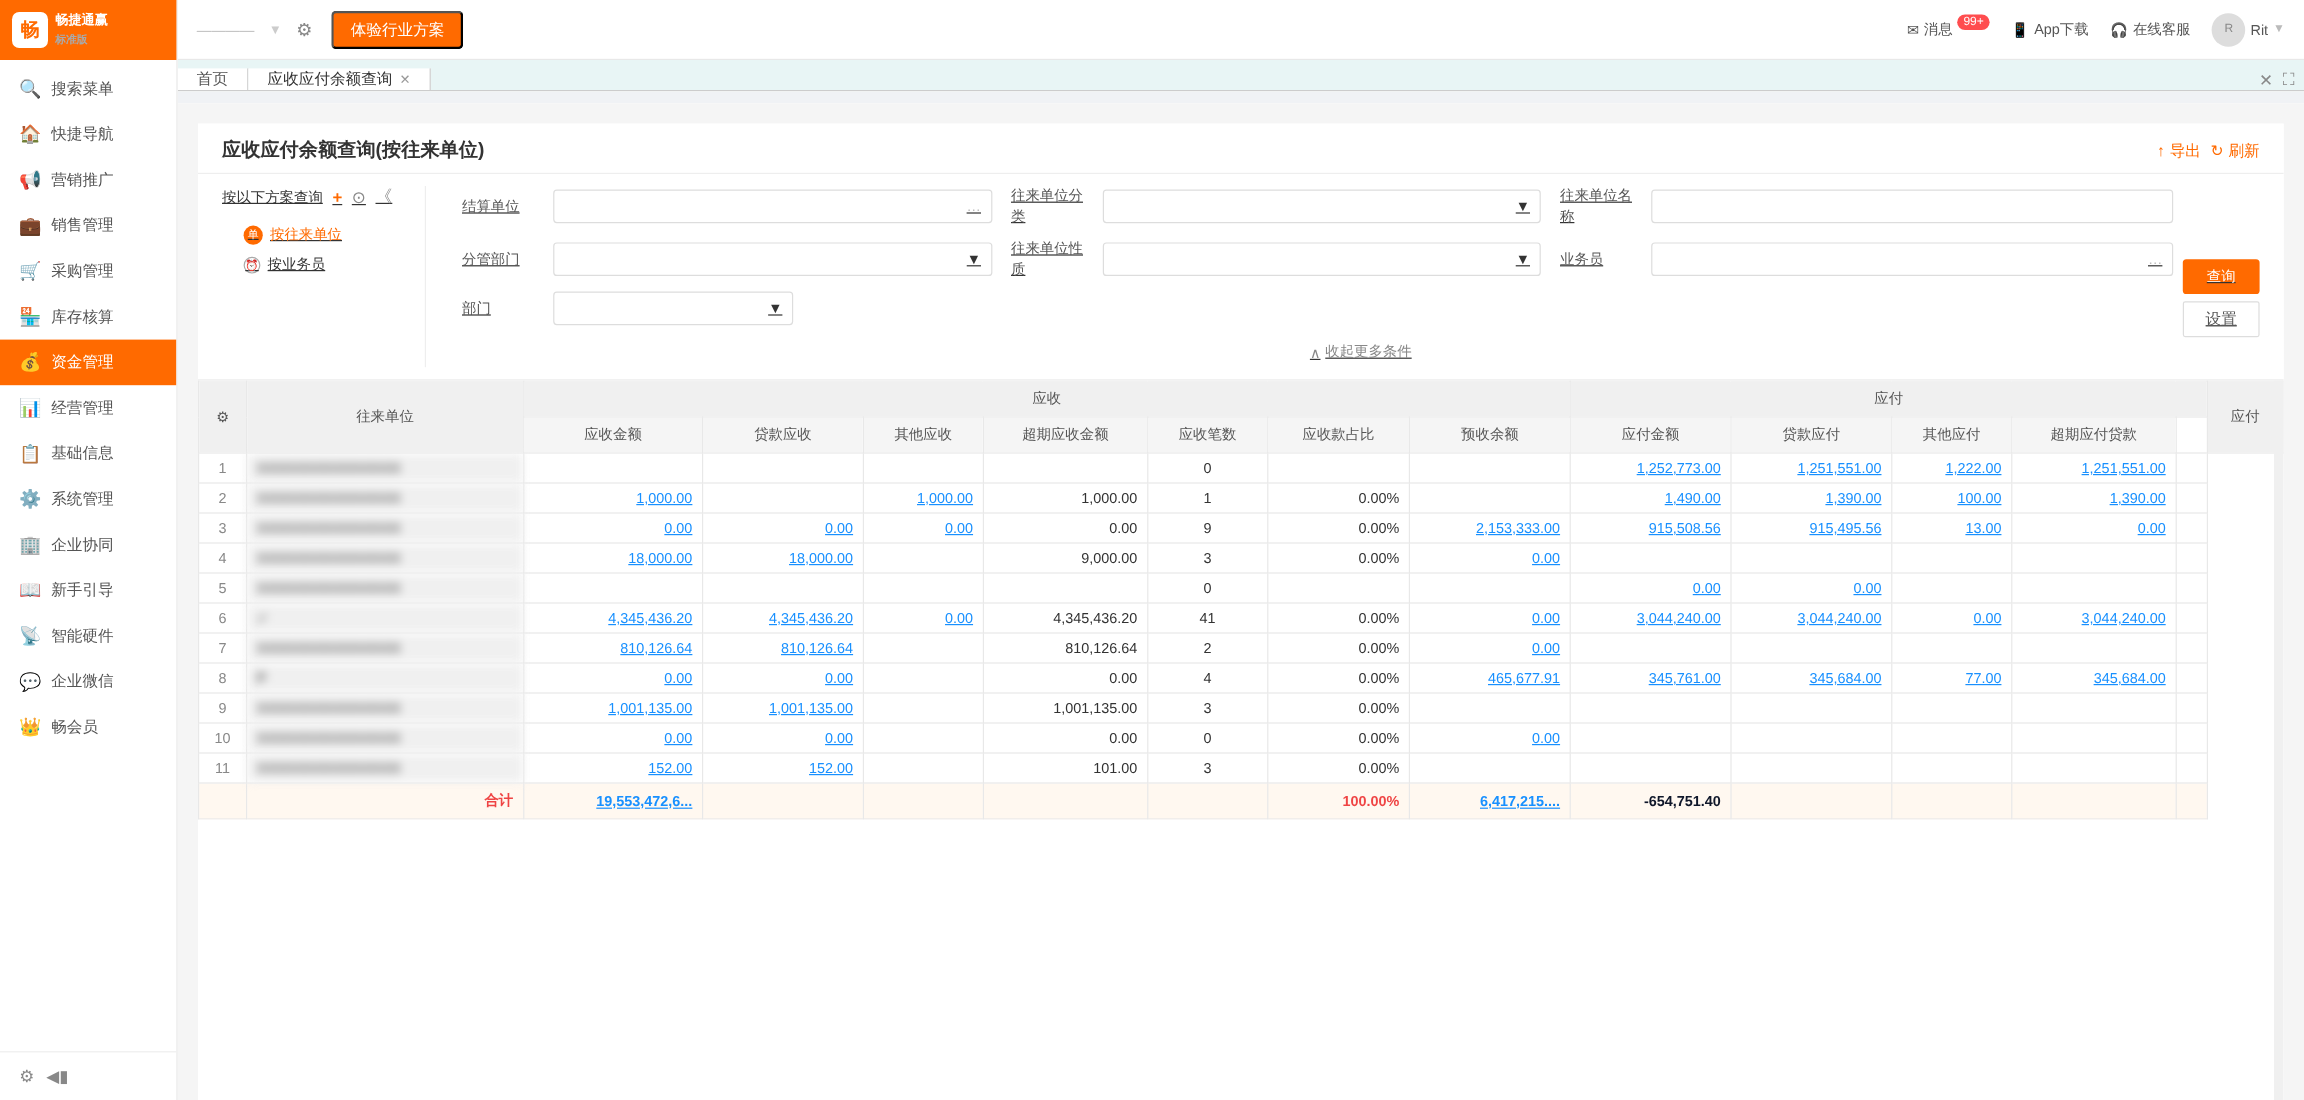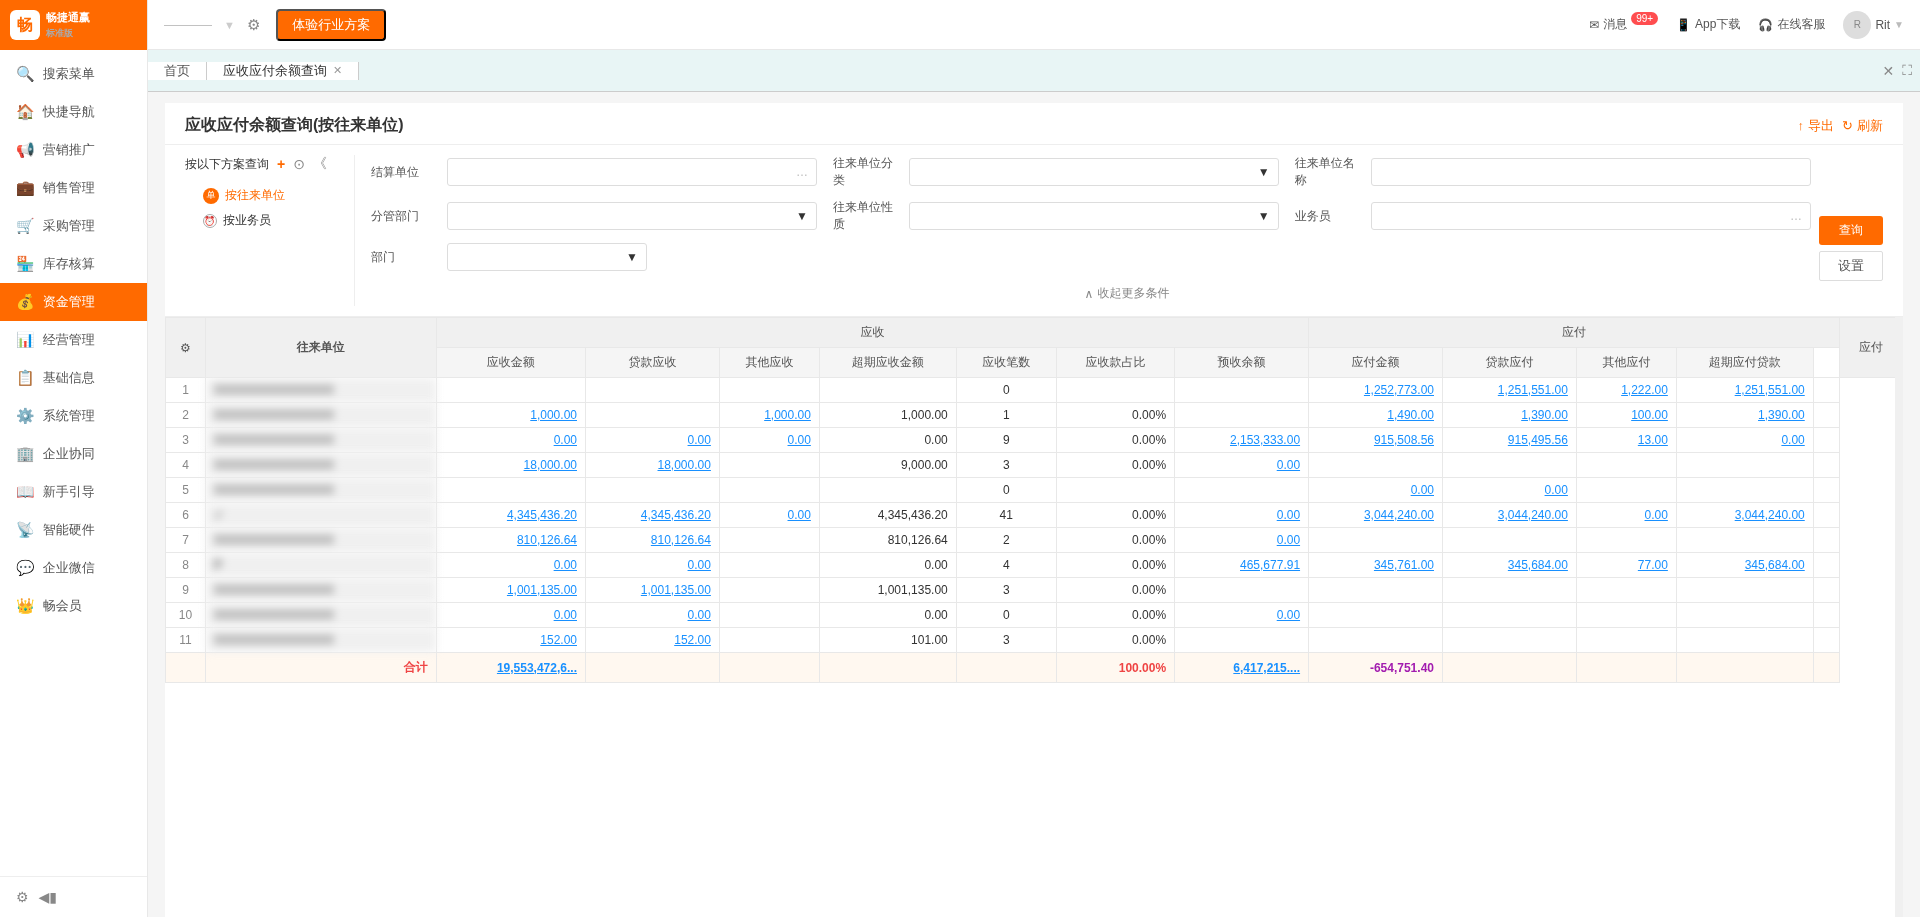--- a/index.html
+++ b/index.html
@@ -50,23 +50,23 @@
     }
     .header-right { margin-left: auto; display: flex; align-items: center; gap: 18px; }
     .header-right-item { display: flex; align-items: center; gap: 4px; cursor: pointer; color: #555; font-size: 12px; }
     .badge { background: #ff4d4f; color: white; border-radius: 10px; padding: 1px 5px; font-size: 10px; position: relative; top: -6px; }
     .user-avatar { width: 28px; height: 28px; background: #ddd; border-radius: 50%; display: flex; align-items: center; justify-content: center; font-size: 10px; color: #888; }
     .user-info { display: flex; align-items: center; gap: 4px; cursor: pointer; }
     .user-name { color: #555; font-size: 12px; }
 
     
     .tabbar {
-      position: fixed; left: 148px; top: 50px; right: 0; height: 42px;
+      position: fixed; left: 148px; top: 50px; right: 0; height: 26px;
       background: #e8f5f5; border-bottom: 1px solid #ccc;
-      display: flex; align-items: center; z-index: 99;
+      display: flex; align-items: flex-end; z-index: 99;
     }
     .tab-item {
       display: flex; align-items: center; padding: 0 16px; cursor: pointer;
       font-size: 13px; color: #555; border-right: 1px solid #ccc; gap: 6px;
     }
     .tab-item.home { background: #fff; }
     .tab-item.active { background: #fff; color: #333; }
     .tab-close { color: #999; font-size: 11px; cursor: pointer; }
     .tabbar-controls { margin-left: auto; display: flex; align-items: center; padding: 0 8px; gap: 8px; }
     .tabbar-ctrl-btn { color: #888; cursor: pointer; font-size: 14px; }
@@ -154,21 +154,21 @@
       color: #333; white-space: nowrap;
     }
     tbody tr td:nth-child(1) { text-align: center; color: #888; }
     tbody tr td:nth-child(2) { text-align: left; }
     td.link { color: #1890ff; text-decoration: underline; cursor: pointer; }
     tfoot tr td {
       background: #fff8f0; border: 1px solid #e8e8e8; padding: 6px 8px;
       font-weight: bold; text-align: right; color: #ef4444;
     }
     tfoot tr td:first-child { text-align: left; }
-    tfoot tr td.negative { color: #a21caf; }
+    tfoot tr td.negative { color: #0f172a; }
     .scrollbar-track {
       position: absolute; right: 0; top: 0; bottom: 0; width: 8px; background: #f0f0f0;
     }
     .table-wrapper { position: relative; flex: 1; overflow: hidden; }
   </style>
 </head>
 <body>
 
 <div class="sidebar">
   <div class="sidebar-logo">
@@ -302,21 +302,21 @@
           <span>导出</span>
         </div>
         <div class="page-action-btn">
           <span>↻</span>
           <span>刷新</span>
         </div>
       </div>
     </div>
 
     <div class="filter-area">
-      <div style="display:flex; gap:0;">
+      <div style="display:flex; gap:14px;text-decoration:underline;">
 
         <div style="width:170px; flex-shrink:0; border-right: 1px solid #eee; padding-right:10px;">
           <div class="filter-section-header">
             <span>按以下方案查询</span>
             <span class="filter-add-btn">+</span>
             <span class="filter-config-btn">⊙</span>
             <span class="filter-collapse-btn">《</span>
           </div>
           <div class="scheme-list">
             <div class="scheme-item active">
@@ -393,21 +393,21 @@
     </div>
 
     <div class="table-wrapper">
       <div class="table-container">
         <table>
           <thead>
             <tr class="group-header">
               <th rowspan="2" style="width:40px;">
                 <span>⚙</span>
               </th>
-              <th rowspan="2" style="min-width:150px;font-weight:bold;">往来单位</th>
+              <th rowspan="2" style="min-width:150px;">往来单位</th>
               <th colspan="7">应收</th>
               <th colspan="5">应付</th>
               <th rowspan="2">应付</th>
             </tr>
             <tr>
               <th>应收金额</th>
               <th>贷款应收</th>
               <th>其他应收</th>
               <th>超期应收金额</th>
               <th>应收笔数</th>

